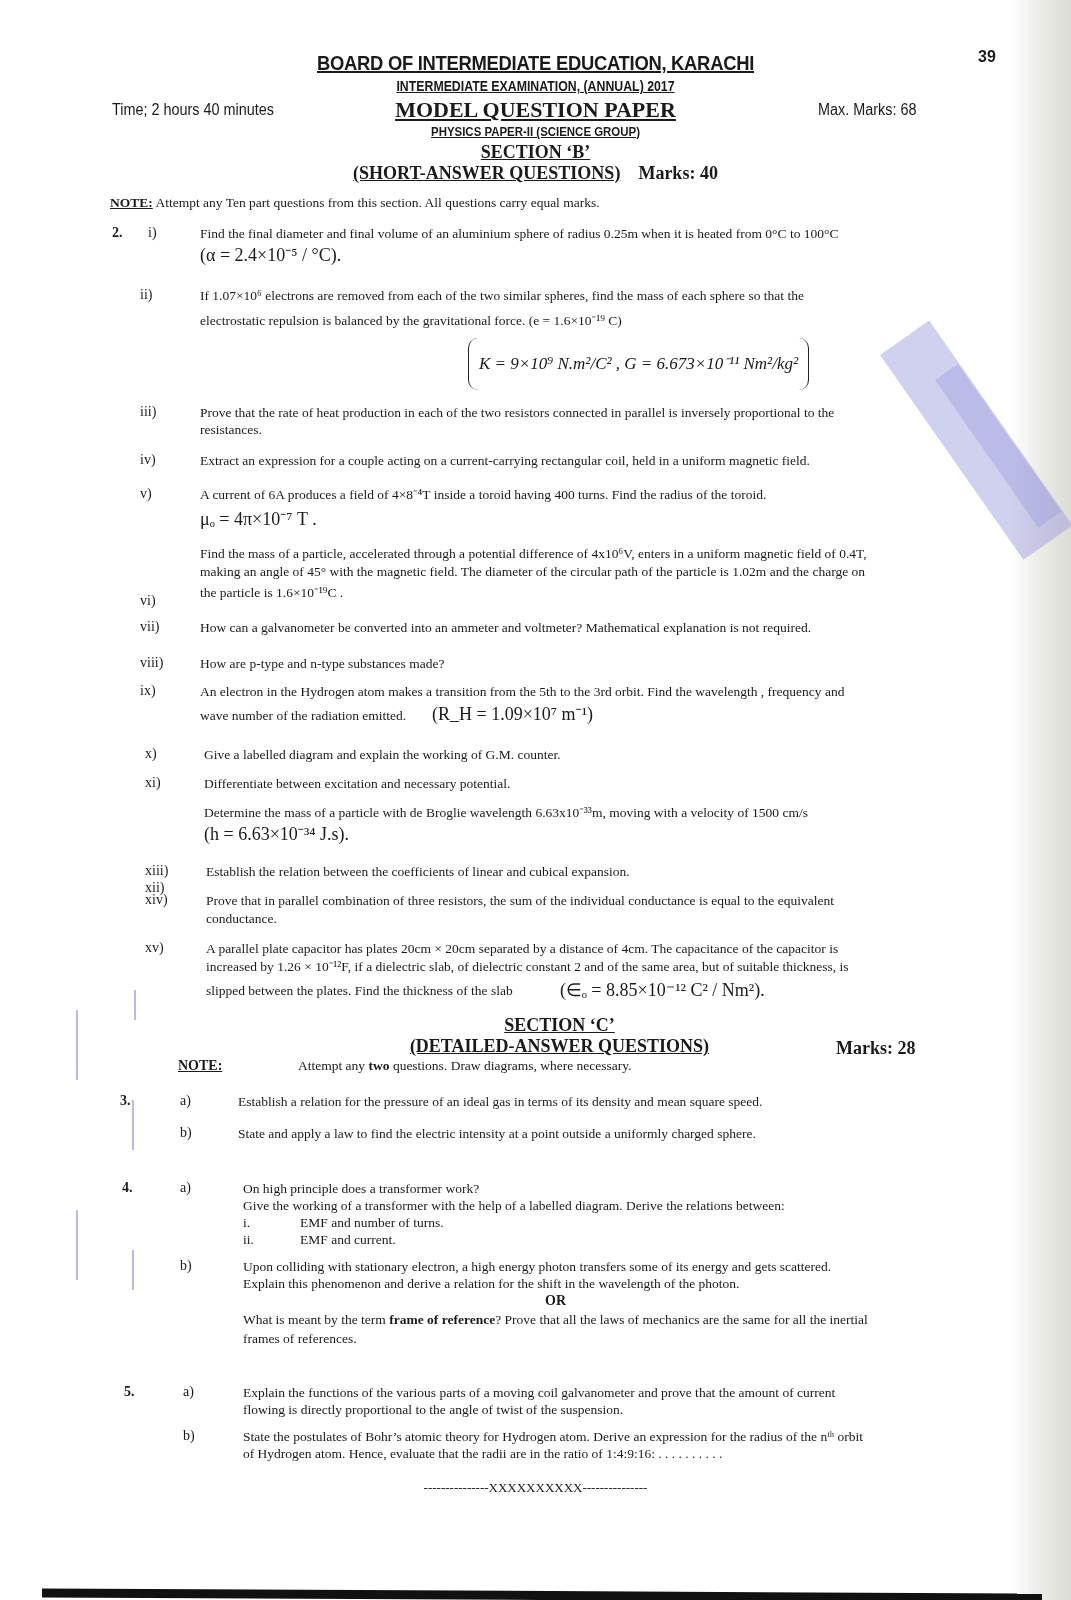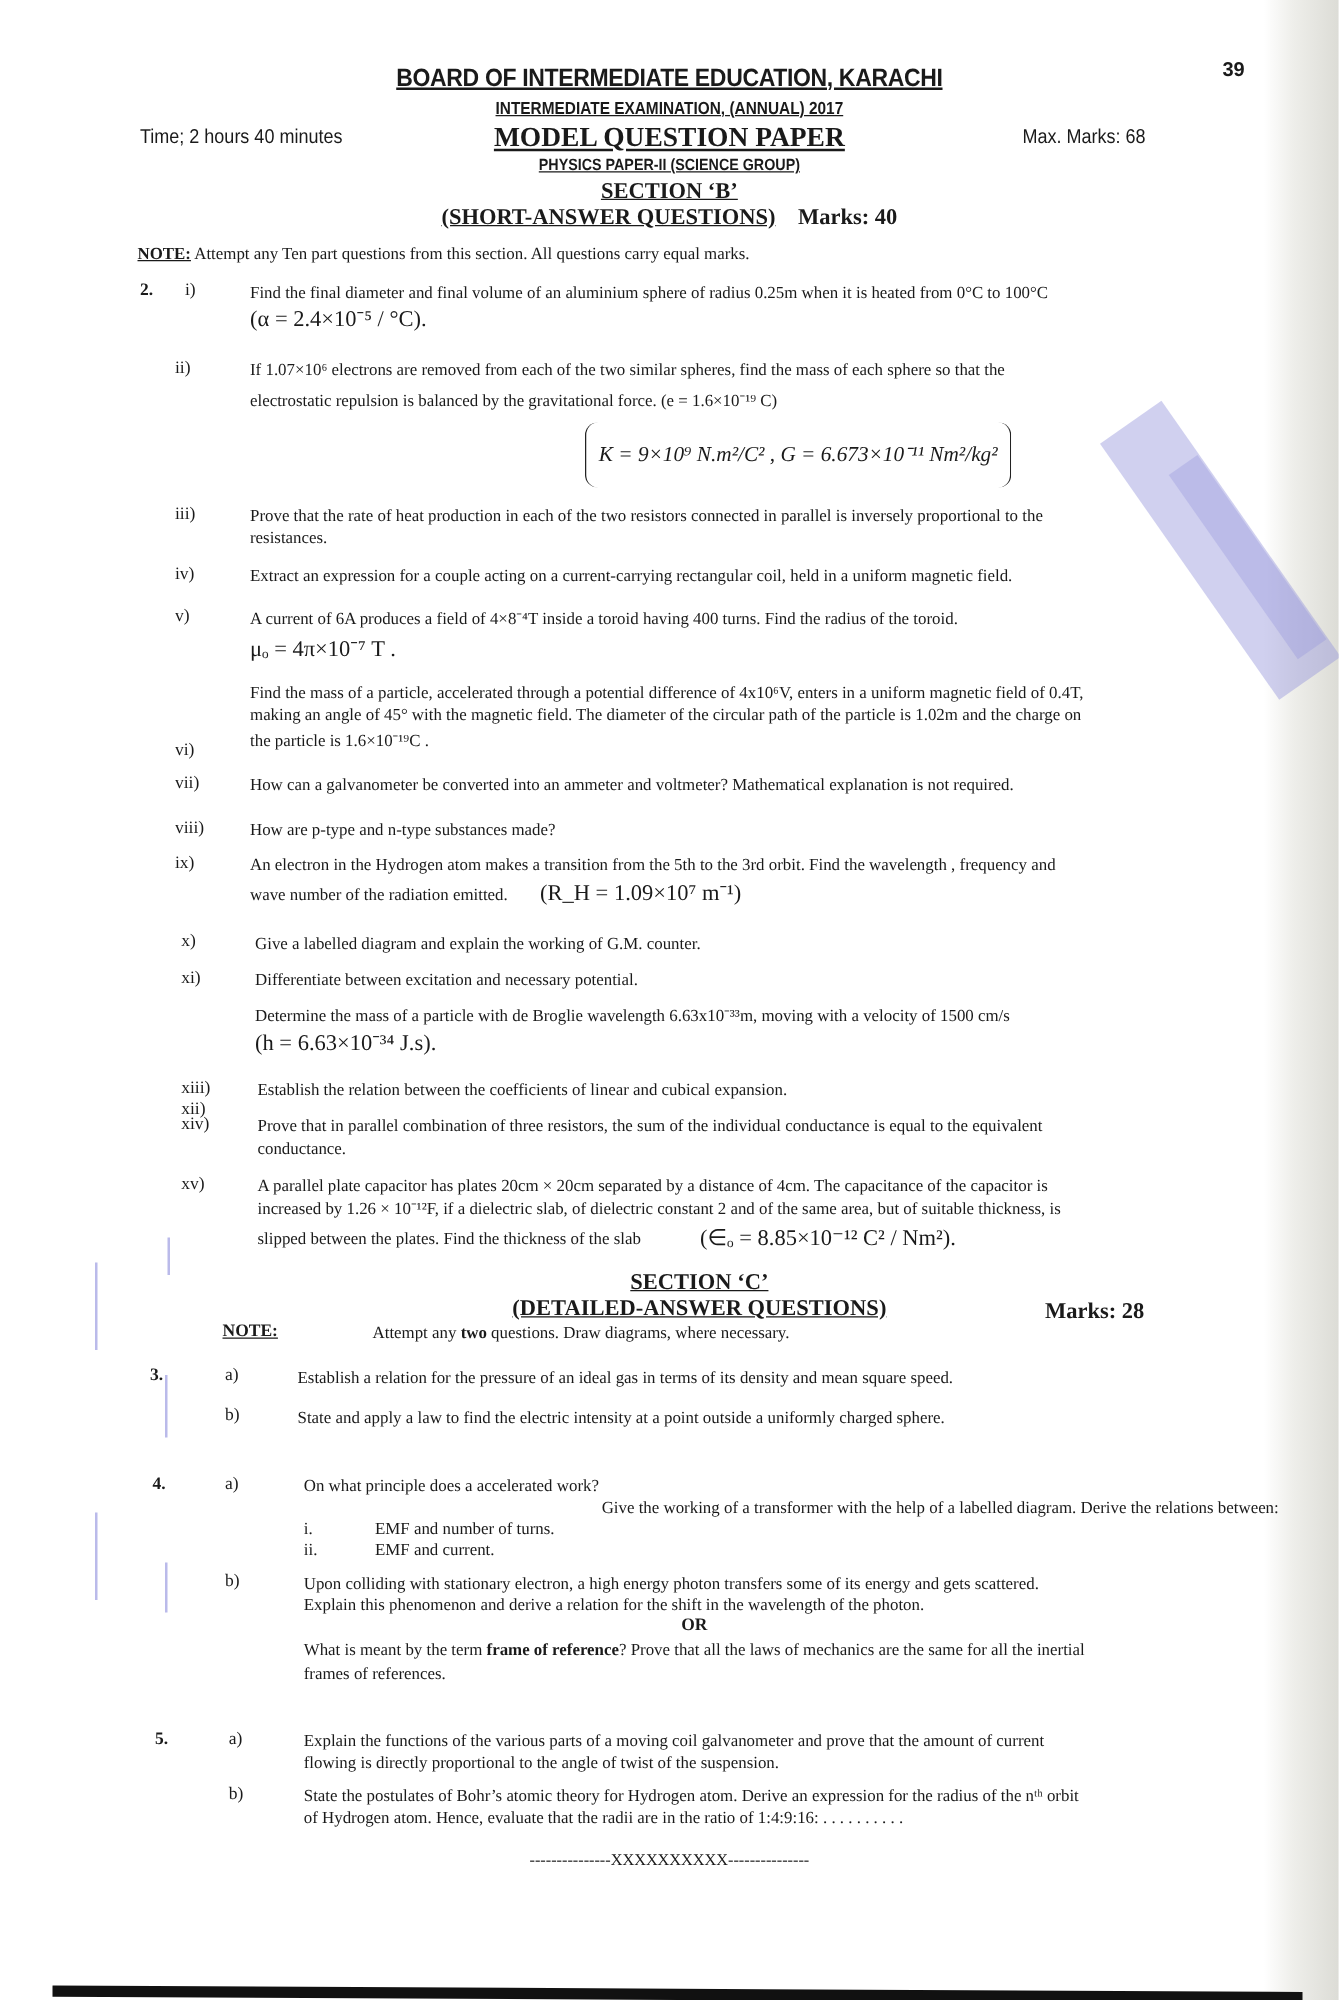--- a/index.html
+++ b/index.html
@@ -153,22 +153,22 @@
 </div>
 
 <div class="qnum bold" style="left:120px;top:1093px;">3.</div>
 <div class="qnum" style="left:180px;top:1093px;">a)</div>
 <div class="qtext" style="left:238px;top:1093px;width:780px;">Establish a relation for the pressure of an ideal gas in terms of its density and mean square speed.</div>
 <div class="qnum" style="left:180px;top:1125px;">b)</div>
 <div class="qtext" style="left:238px;top:1125px;width:780px;">State and apply a law to find the electric intensity at a point outside a uniformly charged sphere.</div>
 
 <div class="qnum bold" style="left:122px;top:1180px;">4.</div>
 <div class="qnum" style="left:180px;top:1180px;">a)</div>
-<div class="qtext" style="left:243px;top:1180px;">On what principle does a  accelerated work?</div>
-<div class="qtext" style="left:243px;top:1197px;width:780px;text-align:right;">Give the working of a transformer with the help of a labelled diagram. Derive the relations between:</div>
+<div class="qtext" style="left:243px;top:1180px;">On high principle does a  transformer work?</div>
+<div class="qtext" style="left:243px;top:1197px;width:780px;">Give the working of a transformer with the help of a labelled diagram. Derive the relations between:</div>
 <div class="qtext" style="left:243px;top:1214px;">i.</div>
 <div class="qtext" style="left:300px;top:1214px;">EMF and number of turns.</div>
 <div class="qtext" style="left:243px;top:1231px;">ii.</div>
 <div class="qtext" style="left:300px;top:1231px;">EMF and current.</div>
 
 <div class="qnum" style="left:180px;top:1258px;">b)</div>
 <div class="qtext" style="left:243px;top:1258px;width:780px;">Upon colliding with stationary electron, a high energy photon transfers some of its energy and gets scattered.</div>
 <div class="qtext" style="left:243px;top:1275px;width:780px;">Explain this phenomenon and derive a relation for the shift in the wavelength of the photon.</div>
 <div class="or" style="top:1293px;left:20px;">OR</div>
 <div class="qtext" style="left:243px;top:1311px;width:780px;">

